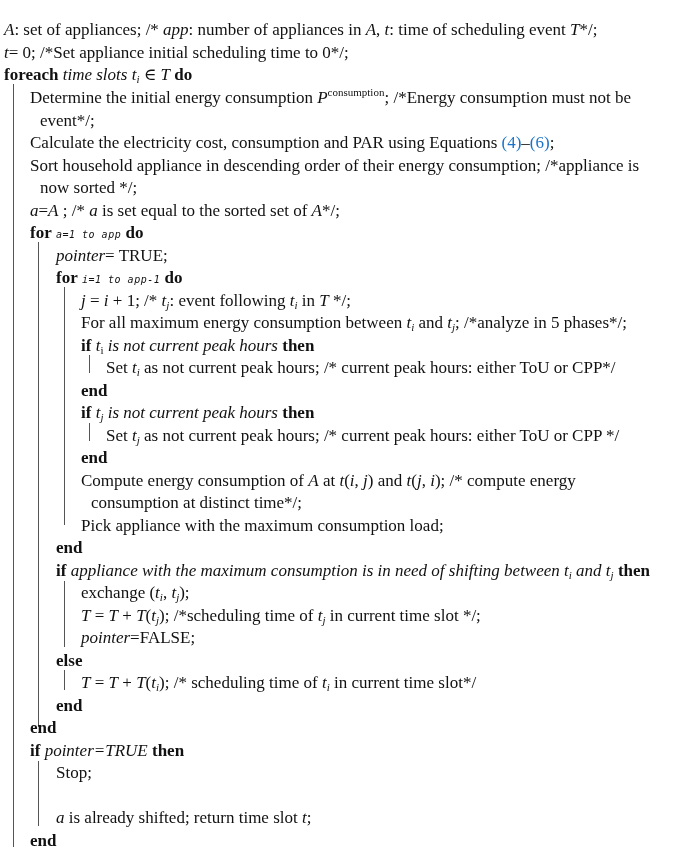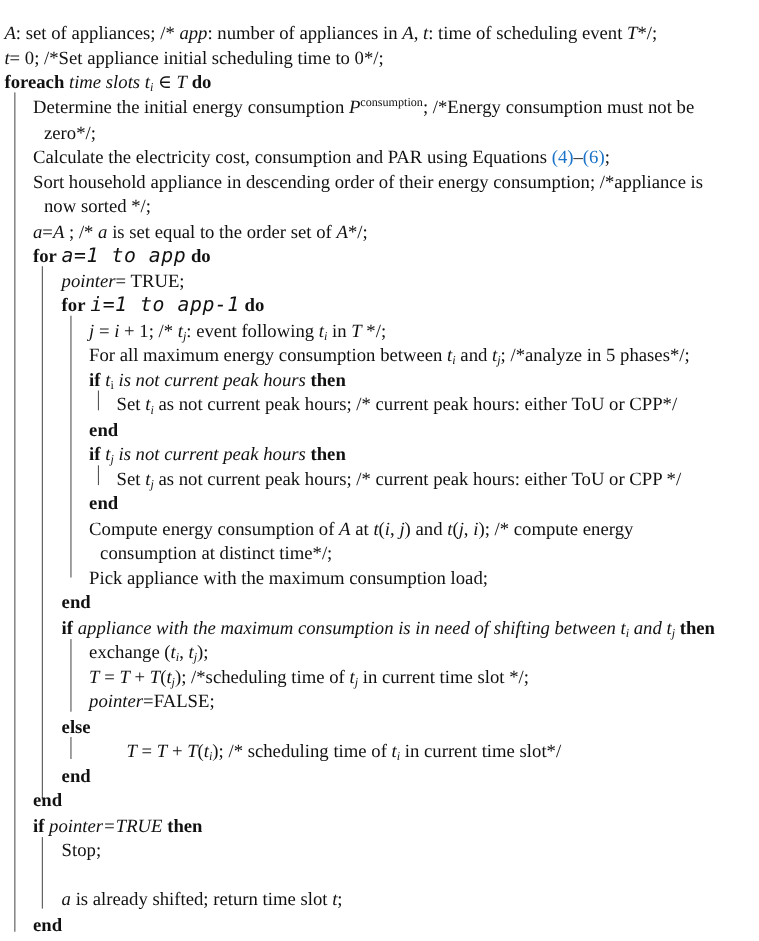--- a/index.html
+++ b/index.html
@@ -14,21 +14,21 @@
   }
   .l0 { left: 4px; }
   .l1 { left: 30px; }
   .l2 { left: 56px; }
   .l3 { left: 81px; text-align: right; }
   .l4 { left: 106px; }
   .cont1 { left: 40px; }
   .cont3 { left: 91px; }
   .kw { font-weight: bold; }
   .it { font-style: italic; }
-  .mono { font-family: "DejaVu Sans Mono", "Liberation Mono", monospace; font-style: italic; font-size: 18px; letter-spacing: 0.5px; }
+  .mono { font-family: "DejaVu Sans Mono", "Liberation Mono", monospace; font-style: italic; font-size: 10px; letter-spacing: 0.5px; }
   .link { color: #1a73c9; }
   sub { font-size: 11px; vertical-align: -3px; line-height: 0; }
   sup { font-size: 11px; vertical-align: 7px; line-height: 0; }
   .vbar { position: absolute; width: 1px; background: #555555; }
 </style>
 </head>
 <body>
 
 <div class="algo">
 
@@ -53,36 +53,36 @@
     <span class="kw">foreach</span>
     <span class="it">time slots</span>
     <span class="it">t</span><sub class="it">i</sub><span> ∈ </span><span class="it">T</span>
     <span class="kw">do</span>
   </div>
 
   <div class="ln l1" style="top:71px;">
     <span>Determine the initial energy consumption </span><span class="it">P</span><sup>consumption</sup><span>; /*Energy consumption must not be</span>
   </div>
   <div class="ln cont1" style="top:94px;">
-    <span>zero*/;</span>
+    <span>event*/;</span>
   </div>
 
   <div class="ln l1" style="top:116px;">
     <span>Calculate the electricity cost, consumption and PAR using Equations </span><span class="link">(4)</span><span>–</span><span class="link">(6)</span><span>;</span>
   </div>
 
   <div class="ln l1" style="top:139px;">
     <span>Sort household appliance in descending order of their energy consumption; /*appliance is</span>
   </div>
   <div class="ln cont1" style="top:161px;">
     <span>now sorted */;</span>
   </div>
 
   <div class="ln l1" style="top:184px;">
-    <span class="it">a</span><span>=</span><span class="it">A</span><span> ; /* </span><span class="it">a</span><span> is set equal to the order set of </span><span class="it">A</span><span>*/;</span>
+    <span class="it">a</span><span>=</span><span class="it">A</span><span> ; /* </span><span class="it">a</span><span> is set equal to the sorted set of </span><span class="it">A</span><span>*/;</span>
   </div>
 
   <div class="ln l1" style="top:206px;">
     <span class="kw">for</span>
     <span class="mono">a=1 to app</span>
     <span class="kw">do</span>
   </div>
 
   <div class="ln l2" style="top:229px;">
     <span class="it">pointer</span><span>= TRUE;</span>
@@ -147,21 +147,21 @@
   </div>
   <div class="ln l3" style="top:589px;">
     <span class="it">T</span><span> = </span><span class="it">T</span><span> + </span><span class="it">T</span><span>(</span><span class="it">t</span><sub class="it">j</sub><span>); /*scheduling time of </span><span class="it">t</span><sub class="it">j</sub><span> in current time slot */;</span>
   </div>
   <div class="ln l3" style="top:611px;">
     <span class="it">pointer</span><span>=FALSE;</span>
   </div>
   <div class="ln l2" style="top:634px;">
     <span class="kw">else</span>
   </div>
-  <div class="ln l3" style="top:656px;margin-left:34px;">
+  <div class="ln l3" style="top:656px;">
     <span class="it">T</span><span> = </span><span class="it">T</span><span> + </span><span class="it">T</span><span>(</span><span class="it">t</span><sub class="it">i</sub><span>); /* scheduling time of </span><span class="it">t</span><sub class="it">i</sub><span> in current time slot*/</span>
   </div>
   <div class="ln l2" style="top:679px;">
     <span class="kw">end</span>
   </div>
   <div class="ln l1" style="top:701px;">
     <span class="kw">end</span>
   </div>
 
   <div class="ln l1" style="top:724px;">

